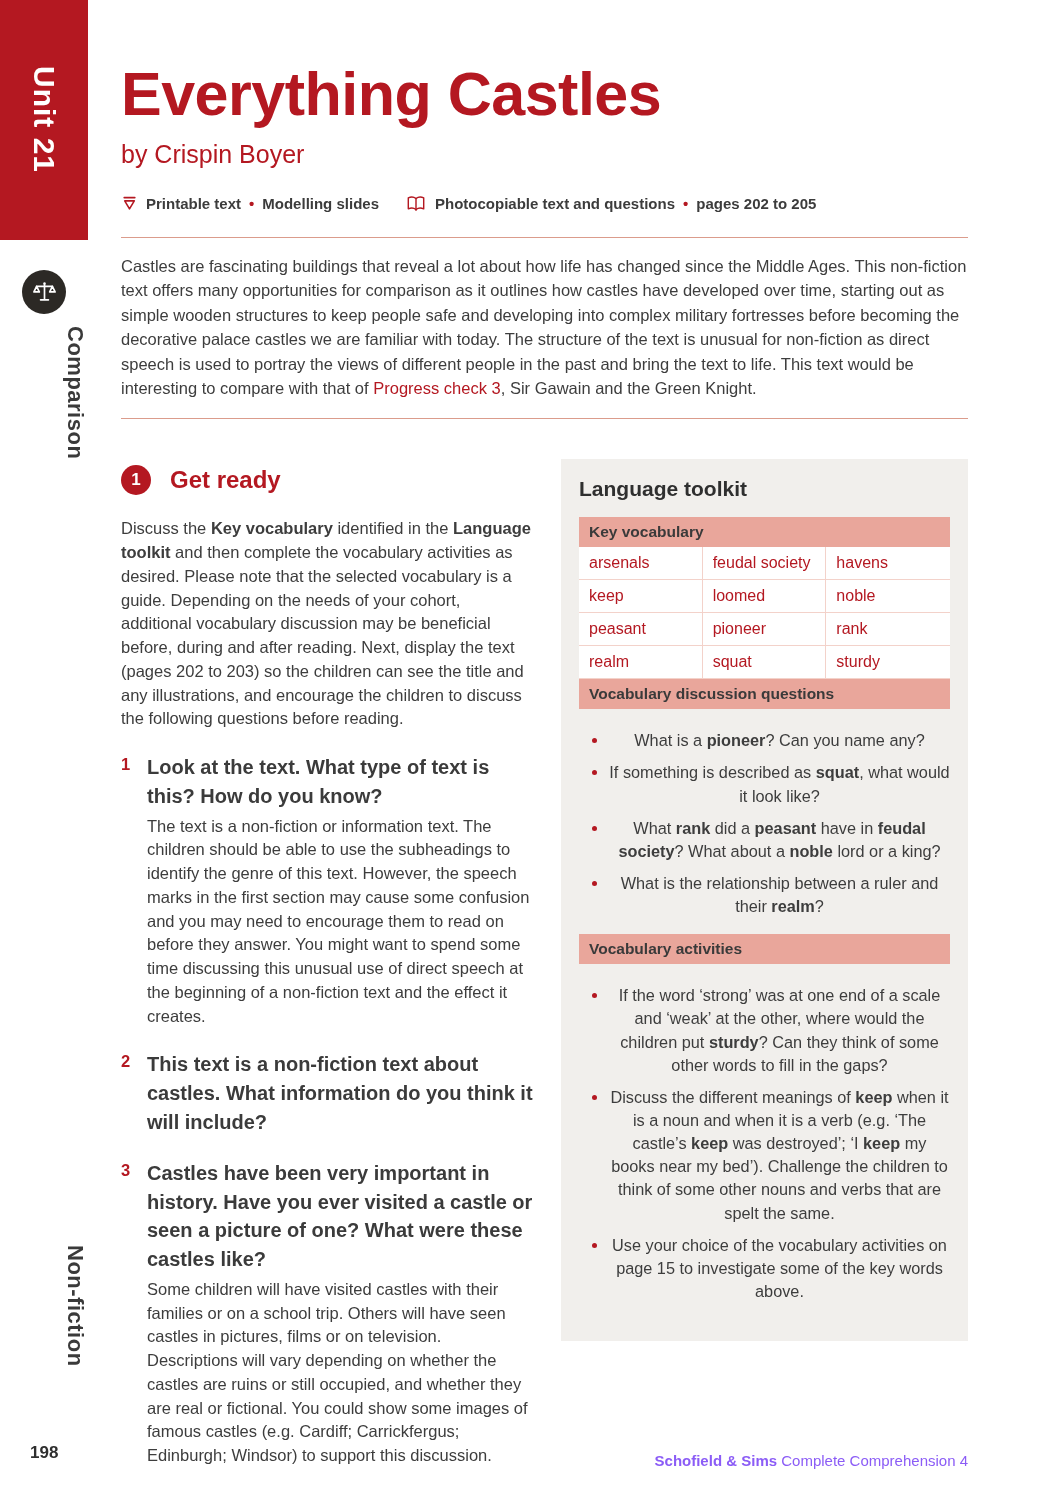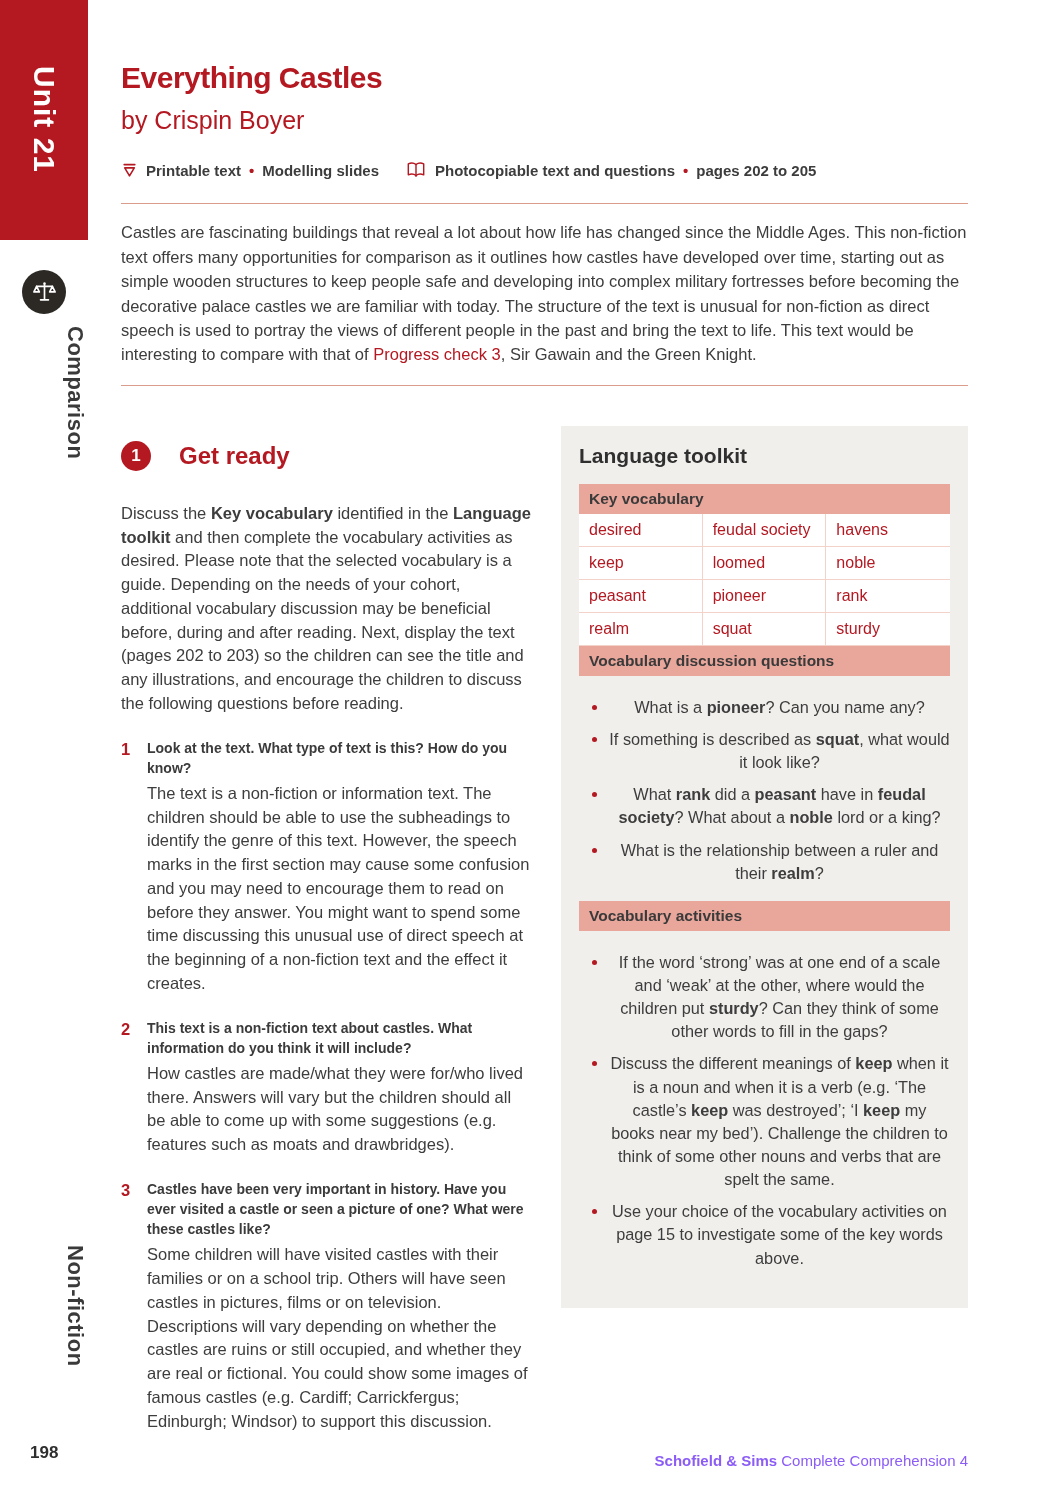--- a/index.html
+++ b/index.html
@@ -19,40 +19,40 @@
   .unit-tab{width:88px;height:240px;background:var(--accent);display:flex;align-items:center;justify-content:center;}
   .vtext{writing-mode:vertical-rl;}
   .unit-label{color:#fff;font-size:30px;font-weight:bold;letter-spacing:1px;}
   .strand-icon{position:absolute;top:270px;left:22px;width:44px;height:44px;border-radius:50%;background:#2c2925;display:flex;align-items:center;justify-content:center;}
   .strand-label{position:absolute;top:326px;left:0;width:88px;display:flex;justify-content:center;font-size:22px;font-weight:bold;color:#3a3a3a;letter-spacing:.5px;}
   .genre-label{position:absolute;bottom:130px;left:0;width:88px;display:flex;justify-content:center;font-size:22px;font-weight:bold;color:#3a3a3a;letter-spacing:.5px;}
   .page-number{position:absolute;left:30px;bottom:34px;font-size:17px;font-weight:bold;color:#2f2f2f;}
 
   
   .content{margin-left:121px;margin-right:91px;padding-top:62px;}
-  .title{margin:0;font-size:30px;line-height:1.08;font-weight:bold;color:var(--accent);letter-spacing:-.5px;}
+  .title{margin:0;font-size:61px;line-height:1.08;font-weight:bold;color:var(--accent);letter-spacing:-.5px;}
   .byline{margin-top:12px;font-size:25px;color:var(--accent);}
   .meta-row{display:flex;align-items:center;gap:8px;margin-top:26px;font-size:15px;font-weight:bold;color:#3c3c3c;}
   .meta-icon{display:flex;align-items:center;}
   .meta-icon.book{margin-left:18px;}
   .dot{color:var(--accent);font-weight:bold;}
   hr.rule{border:none;border-top:1px solid var(--rule);margin:24px 0 0;}
   .intro{margin:16px 0 0;font-size:16.5px;line-height:1.48;}
   .intro + hr.rule{margin-top:18px;}
 
   .columns{display:flex;gap:28px;margin-top:40px;}
   .left-col{width:412px;flex:0 0 412px;}
   .section-head{display:flex;align-items:center;gap:12px;}
   .badge{width:30px;height:30px;border-radius:50%;background:var(--accent);color:#fff;font-size:17px;font-weight:bold;display:flex;align-items:center;justify-content:center;flex:0 0 30px;}
-  .section-title{margin:16px;font-size:24px;font-weight:bold;color:var(--accent);}
+  .section-title{margin:7px;font-size:24px;font-weight:bold;color:var(--accent);}
   .body-text{margin:16px 0 0;font-size:16.5px;line-height:1.44;}
   .question{display:flex;margin-top:22px;}
   .qnum{width:26px;flex:0 0 26px;font-size:16.5px;font-weight:bold;color:var(--accent);line-height:1.44;}
   .qbody{flex:1;}
-  .qtext{margin:0;font-size:14px;line-height:1.44;font-weight:bold;color:#3b3b3b;}
+  .qtext{margin:0;font-size:20px;line-height:1.44;font-weight:bold;color:#3b3b3b;}
   .answer{margin:4px 0 0;font-size:16.5px;line-height:1.44;}
 
   
   .toolkit{flex:1;background:var(--box-bg);padding:16px 18px 22px;align-self:flex-start;}
   .toolkit-heading{margin:2px 0 16px;font-size:21px;font-weight:bold;color:#2f2f2f;}
   .tk-header{background:var(--salmon);color:#3a3a3a;font-size:15.5px;font-weight:bold;padding:6px 10px;}
   .vocab-grid{display:grid;grid-template-columns:1fr 1fr 1fr;background:#fff;}
   .vocab-cell{padding:7px 10px;font-size:16px;color:var(--accent);border-bottom:1px solid var(--pink-line);}
   .vocab-cell:not(:nth-child(3n)){border-right:1px solid var(--pink-line);}
   .tk-list{margin:20px 0 16px;padding-left:30px;text-align:center;}
@@ -137,39 +137,38 @@
           <div class="qbody">
             <p class="qtext">Look at the text. What type of text is this? How do you know?</p>
             <p class="answer"><span class="run-i">The text is a non-fiction or information text.</span><span> The children should be able to use the subheadings to identify the genre of this text. However, the speech marks in the first section may cause some confusion and you may need to encourage them to read on before they answer. You might want to spend some time discussing this unusual use of direct speech at the beginning of a non-fiction text and the effect it creates.</span></p>
           </div>
         </div>
 
         <div class="question">
           <span class="qnum">2</span>
           <div class="qbody">
             <p class="qtext">This text is a non-fiction text about castles. What information do you think it will include?</p>
-            <p class="answer"><span class="run-i">How castles are made/what they were for/who lived there.</span><span> Answers will vary but the children should all be able to come up with some suggestions (e.g. features such as moats and drawbridges).</span></p>
           </div>
         </div>
 
         <div class="question">
           <span class="qnum">3</span>
           <div class="qbody">
             <p class="qtext">Castles have been very important in history. Have you ever visited a castle or seen a picture of one? What were these castles like?</p>
             <p class="answer"><span>Some children will have visited castles with their families or on a school trip. Others will have seen castles in pictures, films or on television. Descriptions will vary depending on whether the castles are ruins or still occupied, and whether they are real or fictional. You could show some images of famous castles (e.g. Cardiff; Carrickfergus; Edinburgh; Windsor) to support this discussion.</span></p>
           </div>
         </div>
       </section>
 
       <section class="toolkit">
         <h2 class="toolkit-heading">Language toolkit</h2>
 
         <div class="tk-header">Key vocabulary</div>
         <div class="vocab-grid">
-          <div class="vocab-cell">desired</div>
+          <div class="vocab-cell">arsenals</div>
           <div class="vocab-cell">feudal society</div>
           <div class="vocab-cell">havens</div>
           <div class="vocab-cell">keep</div>
           <div class="vocab-cell">loomed</div>
           <div class="vocab-cell">noble</div>
           <div class="vocab-cell">peasant</div>
           <div class="vocab-cell">pioneer</div>
           <div class="vocab-cell">rank</div>
           <div class="vocab-cell">realm</div>
           <div class="vocab-cell">squat</div>

